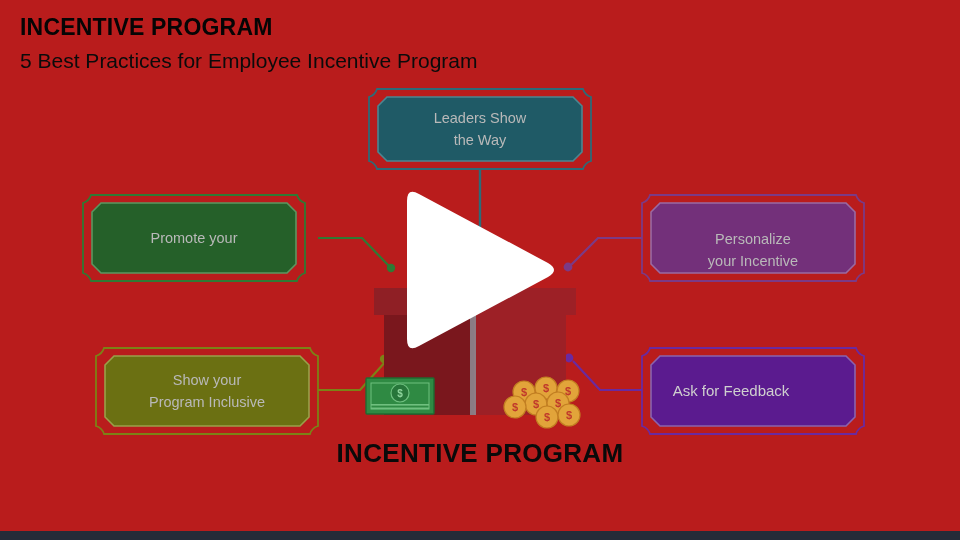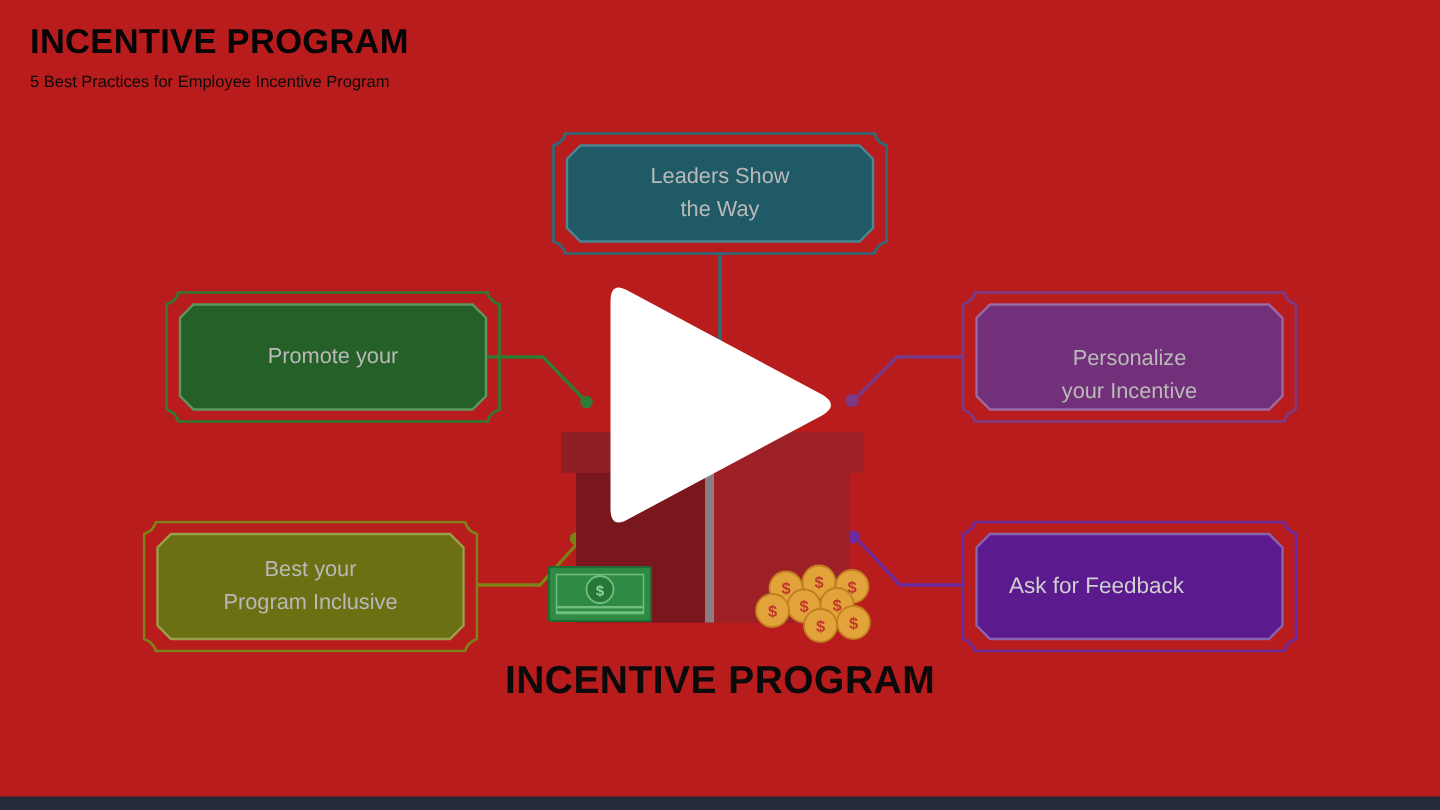--- a/index.html
+++ b/index.html
@@ -16,21 +16,21 @@
   }
 
   
   #slide-title {
     position: absolute; left: 20px; top: 14px;
     font-size: 23px; font-weight: bold; color: #050505;
     letter-spacing: 0.2px;
   }
   #slide-subtitle {
     position: absolute; left: 20px; top: 49px;
-    font-size: 11px; font-weight: normal; color: #0b0b0b;
+    font-size: 21px; font-weight: normal; color: #0b0b0b;
   }
   #center-caption {
     position: absolute; left: 0; top: 438px; width: 960px;
     text-align: center;
     font-size: 26px; font-weight: bold; color: #0a0a0a;
     letter-spacing: 0.3px;
   }
 
   
   #connectors { position: absolute; left: 0; top: 0; width: 960px; height: 540px; }
@@ -152,21 +152,21 @@
       <path d="M0 0 L224 0 L224 82 L0 82 Z" fill="none"></path>
       <path d="M9 1 L215 1 A12 12 0 0 0 223 9 L223 73 A12 12 0 0 0 215 81 L9 81 A12 12 0 0 0 1 73 L1 9 A12 12 0 0 0 9 1 Z" fill="none" stroke="#2d6b78" stroke-width="1.8"></path>
       <path d="M19 9 L205 9 L214 18 L214 64 L205 73 L19 73 L10 64 L10 18 Z" fill="#1f5a66" stroke="#4b8792" stroke-width="1.6"></path>
     </svg>
     <div class="plabel">
       <span>Leaders Show</span>
       <span>the Way</span>
     </div>
   </div>
 
-  <div class="plaque" style="left:110px; top:194px; width:224px; height:88px;">
+  <div class="plaque" style="left:82px; top:194px; width:224px; height:88px;">
     <svg width="224" height="88" viewBox="0 0 224 88" xmlns="http://www.w3.org/2000/svg">
       <path d="M9 1 L215 1 A12 12 0 0 0 223 9 L223 79 A12 12 0 0 0 215 87 L9 87 A12 12 0 0 0 1 79 L1 9 A12 12 0 0 0 9 1 Z" fill="none" stroke="#2f7a34" stroke-width="1.8"></path>
       <path d="M19 9 L205 9 L214 18 L214 70 L205 79 L19 79 L10 70 L10 18 Z" fill="#256029" stroke="#5c9660" stroke-width="1.6"></path>
     </svg>
     <div class="plabel">
       <span>Promote your</span>
     </div>
   </div>
 
   <div class="plaque" style="left:641px; top:194px; width:224px; height:112px;">
@@ -179,21 +179,21 @@
       <span>your Incentive</span>
     </div>
   </div>
 
   <div class="plaque" style="left:95px; top:347px; width:224px; height:88px;">
     <svg width="224" height="88" viewBox="0 0 224 88" xmlns="http://www.w3.org/2000/svg">
       <path d="M9 1 L215 1 A12 12 0 0 0 223 9 L223 79 A12 12 0 0 0 215 87 L9 87 A12 12 0 0 0 1 79 L1 9 A12 12 0 0 0 9 1 Z" fill="none" stroke="#7c8216" stroke-width="1.8"></path>
       <path d="M19 9 L205 9 L214 18 L214 70 L205 79 L19 79 L10 70 L10 18 Z" fill="#6b7012" stroke="#9aa049" stroke-width="1.6"></path>
     </svg>
     <div class="plabel">
-      <span>Best your</span>
+      <span>Show your</span>
       <span>Program Inclusive</span>
     </div>
   </div>
 
   <div class="plaque strong" style="left:641px; top:347px; width:180px; height:88px;">
     <svg width="224" height="88" viewBox="0 0 224 88" xmlns="http://www.w3.org/2000/svg">
       <path d="M9 1 L215 1 A12 12 0 0 0 223 9 L223 79 A12 12 0 0 0 215 87 L9 87 A12 12 0 0 0 1 79 L1 9 A12 12 0 0 0 9 1 Z" fill="none" stroke="#6a2aa0" stroke-width="1.8"></path>
       <path d="M19 9 L205 9 L214 18 L214 70 L205 79 L19 79 L10 70 L10 18 Z" fill="#5b1b8f" stroke="#8a63ad" stroke-width="1.6"></path>
     </svg>
     <div class="plabel">

